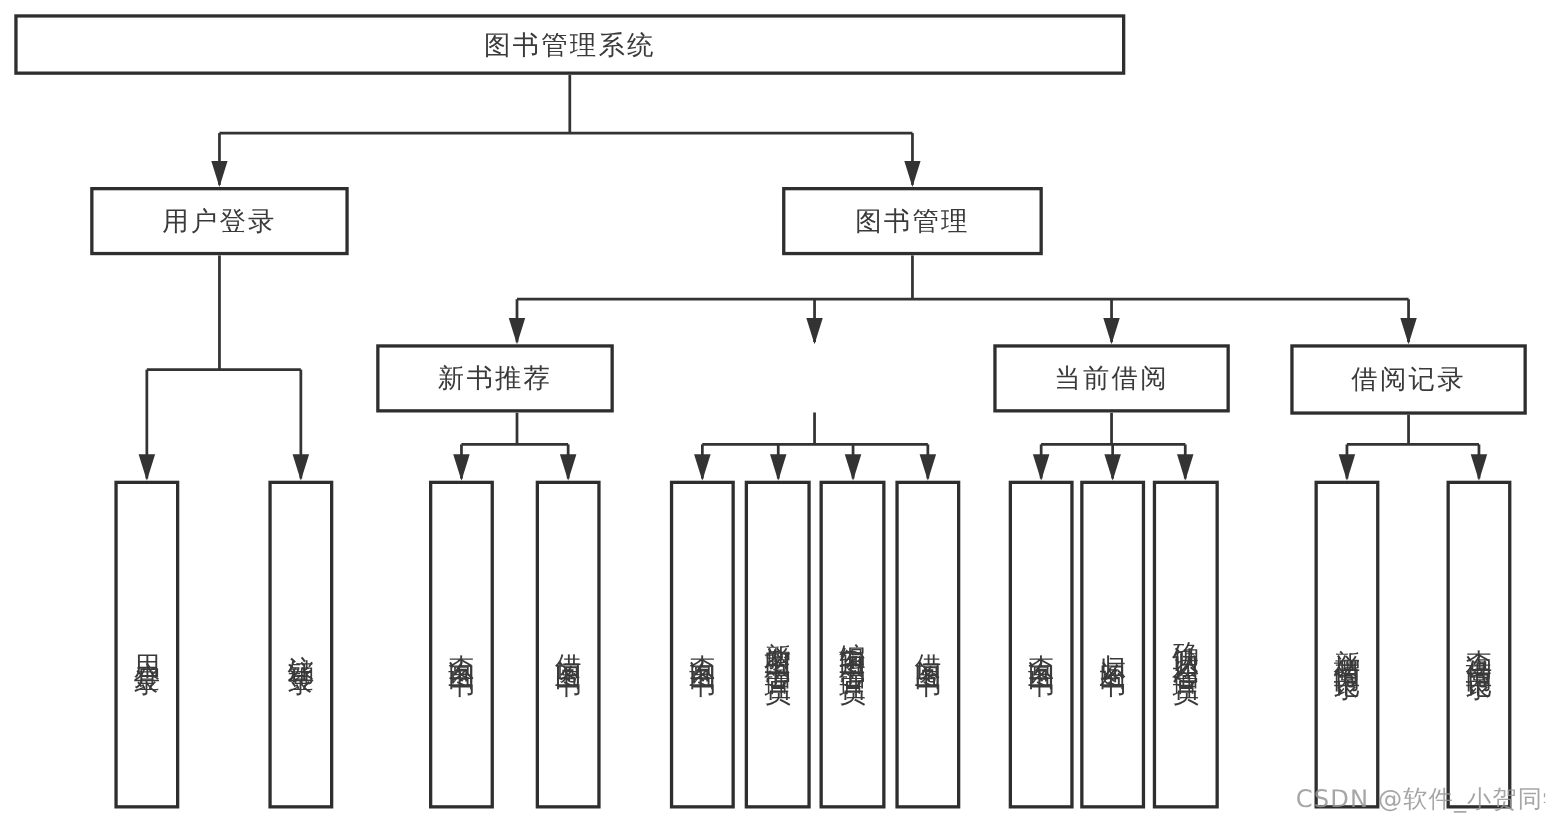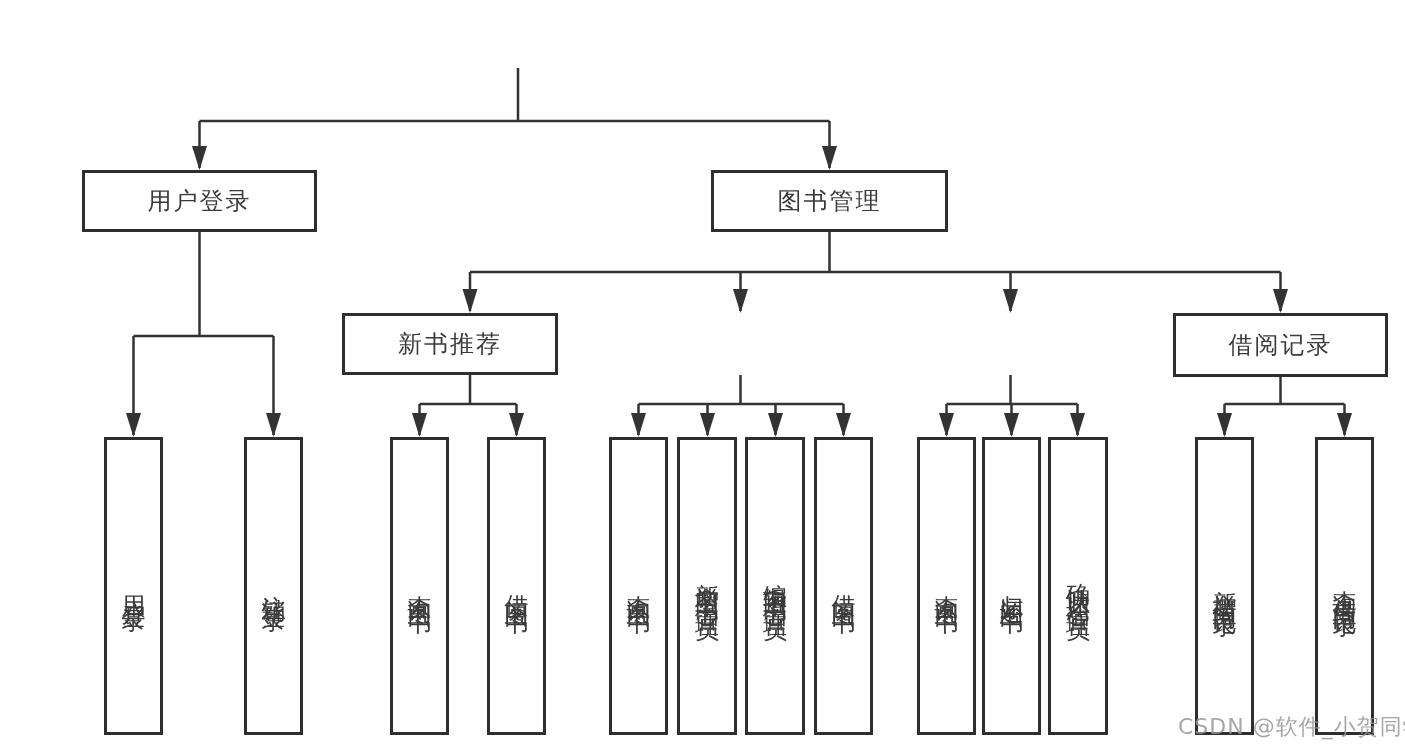--- a/index.html
+++ b/index.html
@@ -81,25 +81,27 @@
       <path d="M946.5 404 V435" marker-end="url(#arrow)"></path>
       <path d="M1011.5 404 V435" marker-end="url(#arrow)"></path>
       <path d="M1077.5 404 V435" marker-end="url(#arrow)"></path>
 
       <path d="M1280.5 375 V404 M1224.5 404 H1344.5"></path>
       <path d="M1224.5 404 V435" marker-end="url(#arrow)"></path>
       <path d="M1344.5 404 V435" marker-end="url(#arrow)"></path>
     </g>
   </svg>
 
+  <div class="box" style="left:13px;top:13px;width:1010px;height:55px">图书管理系统</div>
 
   <div class="box" style="left:82px;top:170px;width:235px;height:62px">用户登录</div>
   <div class="box" style="left:711px;top:170px;width:237px;height:62px">图书管理</div>
 
   <div class="box" style="left:342px;top:313px;width:216px;height:62px">新书推荐</div>
+  <div class="box" style="left:903px;top:313px;width:215px;height:62px">当前借阅</div>
   <div class="box" style="left:1173px;top:313px;width:215px;height:64px">借阅记录</div>
 
   <div class="box leaf" style="left:104px;top:437px;width:59px;height:298px">
     <span class="vtext">用户登录</span>
   </div>
   <div class="box leaf" style="left:244px;top:437px;width:59px;height:298px">
     <span class="vtext">注销登录</span>
   </div>
 
   <div class="box leaf" style="left:390px;top:437px;width:59px;height:298px">

